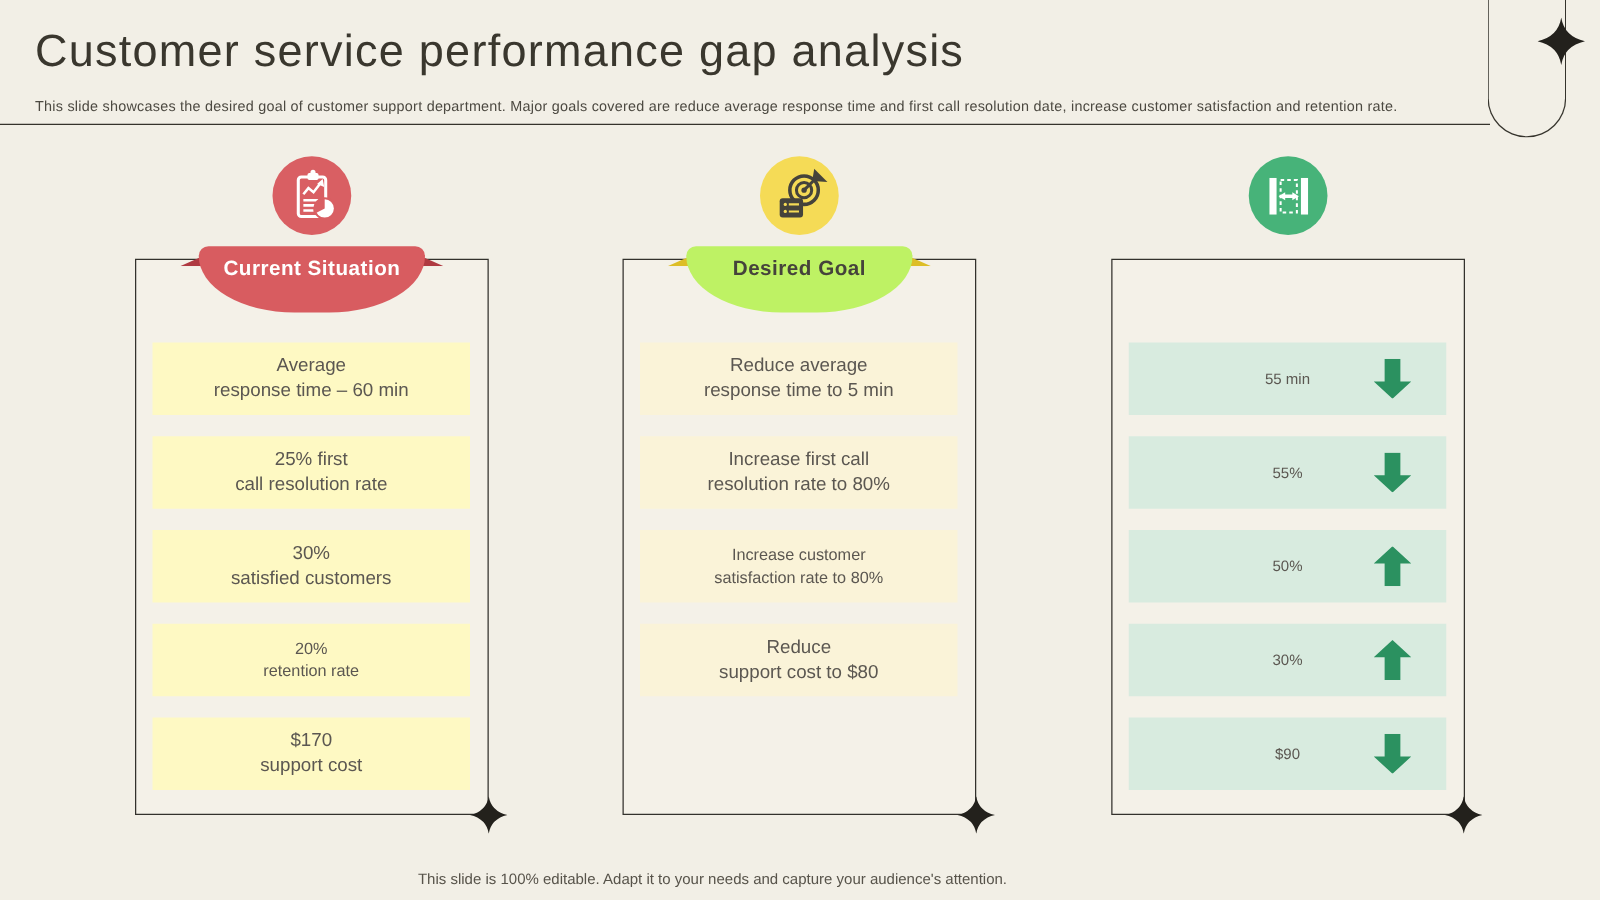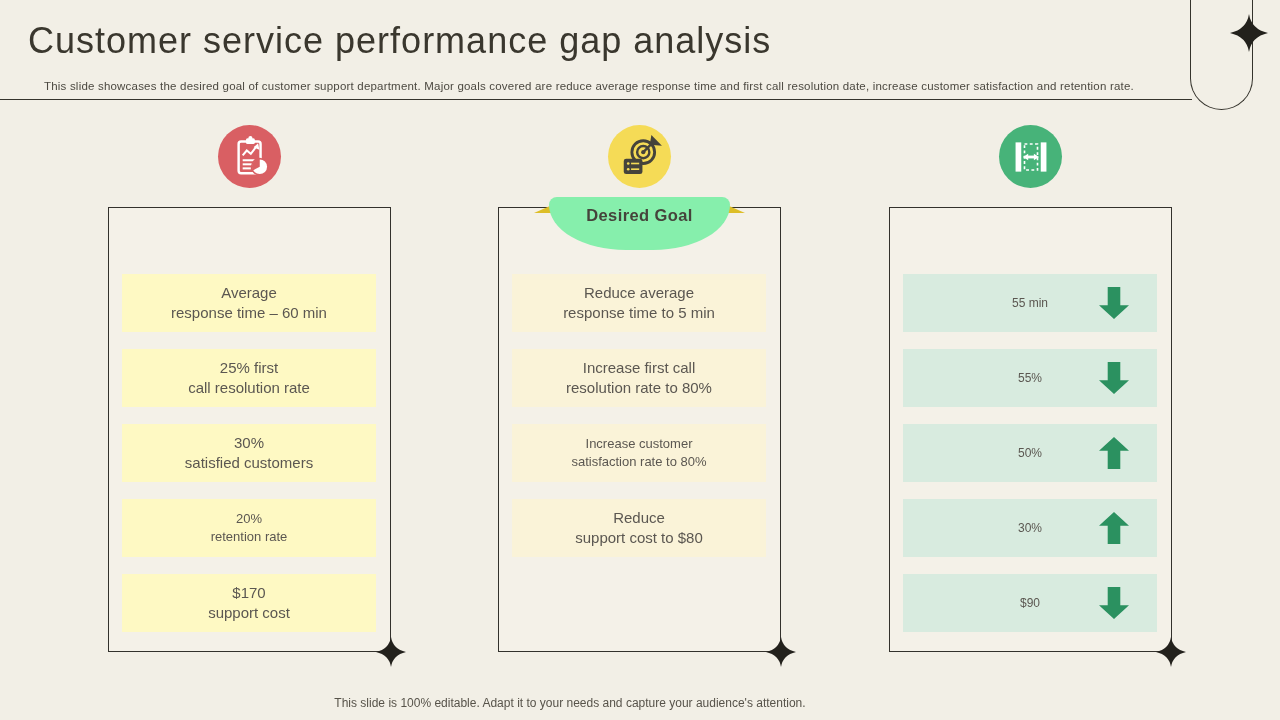--- a/index.html
+++ b/index.html
@@ -13,21 +13,21 @@
   }
   .abs { position:absolute; }
 
   
   .title {
     left:28px; top:20px;
     font-size:36px; font-weight:400; letter-spacing:1px;
     color:#3A372E;
   }
   .subtitle {
-    left:44px; top:80px; width:1120px;
+    left:28px; top:80px; width:1120px;
     font-size:11.5px; color:#4C4941; letter-spacing:0.2px;
   }
   .header-rule {
     left:0; top:99px; width:1192px; height:0;
     border-top:1.4px solid #35332C;
   }
   .u-deco {
     left:1190px; top:0; width:63px; height:110px;
     border:1.4px solid #35332C; border-top:none;
     border-radius:0 0 32px 32px;
@@ -77,21 +77,21 @@
   .dir-up   { clip-path:polygon(50% 0, 100% 43%, 71% 43%, 71% 100%, 29% 100%, 29% 43%, 0 43%); }
 
   
   .col-red    { left:108px; }
   .col-yellow { left:498px; }
   .col-green  { left:889px; }
   .col-red    .circle { background:#D95F63; }
   .col-yellow .circle { background:#F5DB56; }
   .col-green  .circle { background:#47B379; }
   .col-red    .bowl { background:#D85C60; color:#FFFFFF; }
-  .col-yellow .bowl { background:#86efac; color:#45433B; }
+  .col-yellow .bowl { background:#bef264; color:#45433B; }
   .col-green  .bowl { background:#48B17B; color:#FFFFFF; }
   .col-red    .wing { background:#AF3A41; }
   .col-yellow .wing { background:#DDBE27; }
   .col-green  .wing { background:#2B7A52; }
   .col-red    .row { background:#fef9c3; }
   .col-yellow .row { background:#FAF3D8; }
   .col-green  .row { background:#D8EBDF; }
 
   .corner-star { width:30px; height:30px; }
 
@@ -120,20 +120,27 @@
       <polyline points="23,30 28,24 33,28 40,19" fill="none" stroke="#FFFFFF" stroke-width="2.5"></polyline>
       <polygon points="42,15 43.5,23 36.5,20" fill="#FFFFFF"></polygon>
       <line x1="23" y1="36" x2="38" y2="36" stroke="#FFFFFF" stroke-width="2.5"></line>
       <line x1="23" y1="41" x2="38" y2="41" stroke="#FFFFFF" stroke-width="2.5"></line>
       <line x1="23" y1="46" x2="33" y2="46" stroke="#FFFFFF" stroke-width="2.5"></line>
       <circle cx="44" cy="44" r="11" fill="#D95F63"></circle>
       <circle cx="44" cy="44" r="9" fill="#FFFFFF"></circle>
       <path d="M44 44 L44 34 A10 10 0 0 0 35.5 48.5 Z" fill="#D95F63"></path>
     </svg>
   </div>
+  <div class="banner">
+    <div class="wing wing-l"></div>
+    <div class="wing wing-r"></div>
+    <div class="bowl">
+        <span>Current Situation</span>
+      </div>
+  </div>
   <div class="box">
     <div class="rows">
       <div class="row">
         <div>Average</div>
         <div>response time – 60 min</div>
       </div>
       <div class="row">
         <div>25% first</div>
         <div>call resolution rate</div>
       </div>

